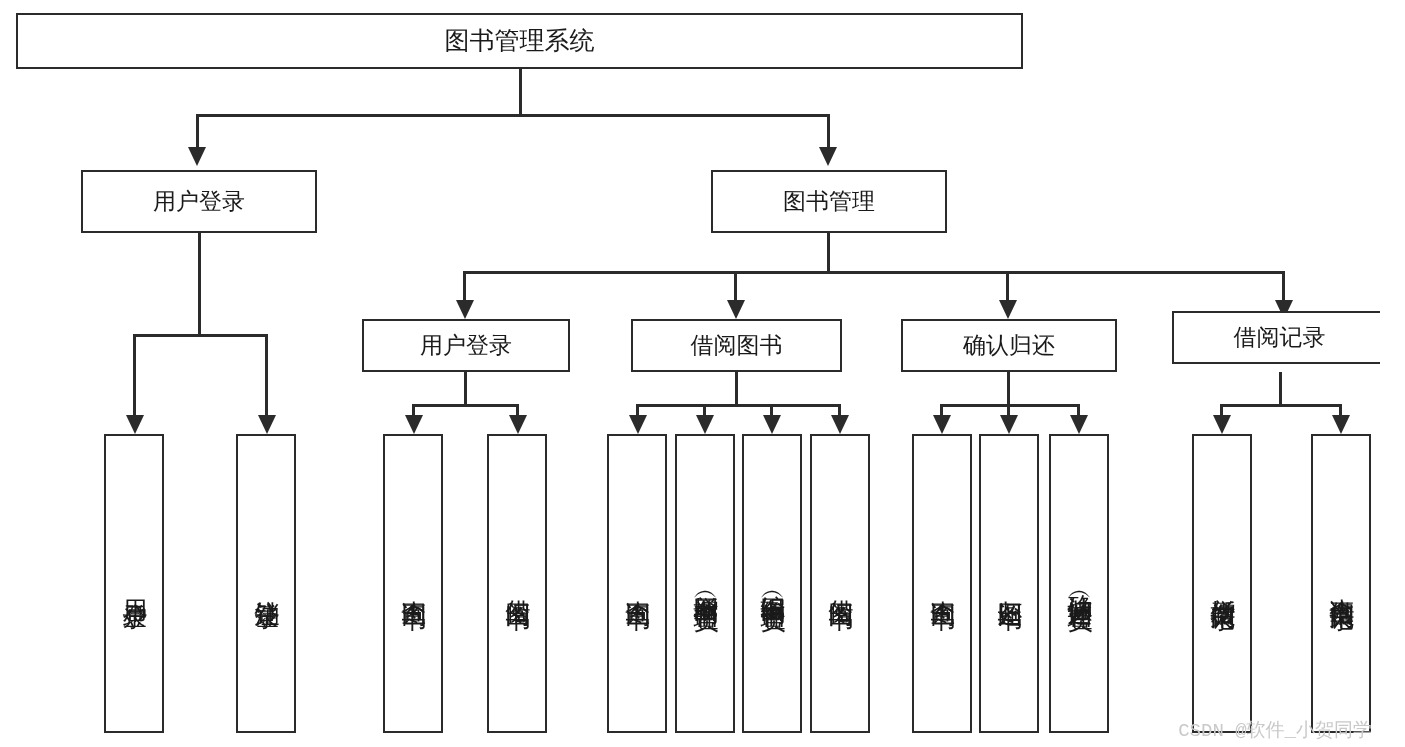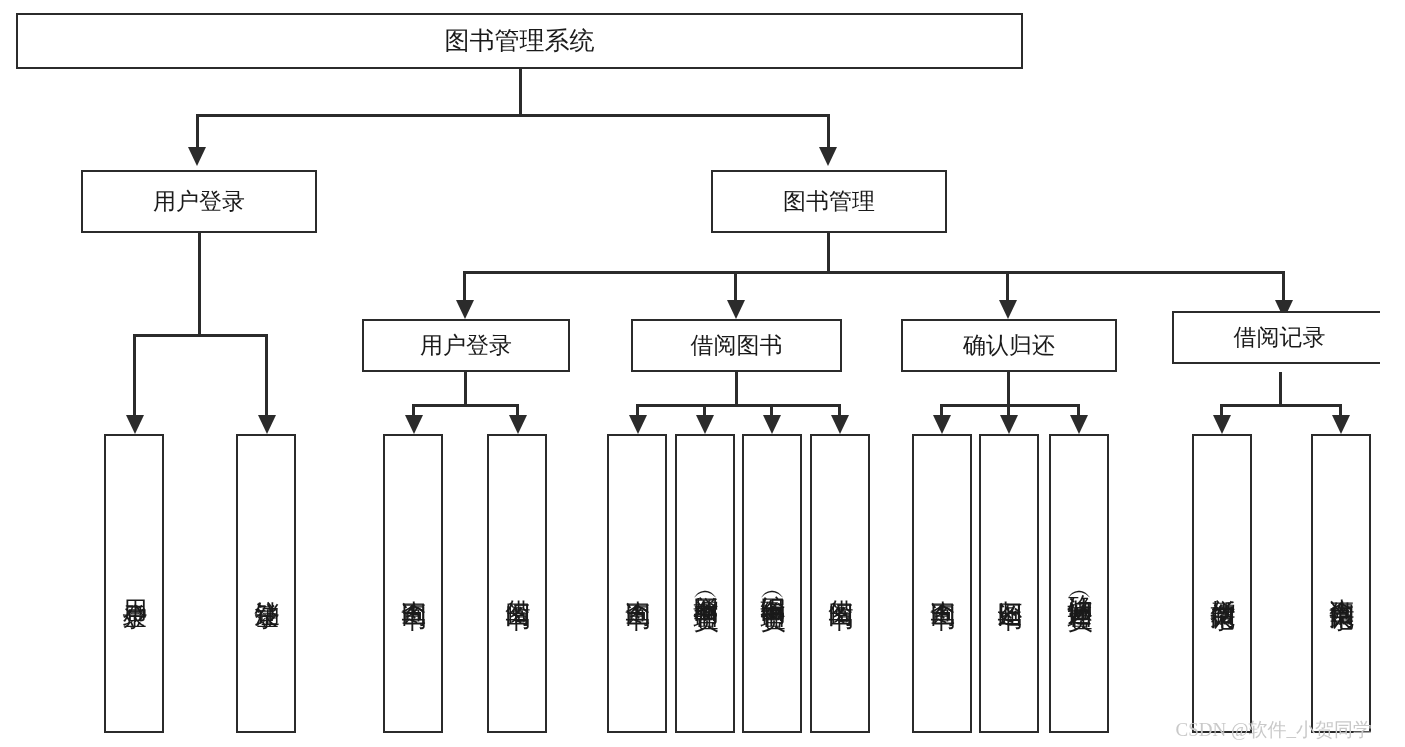--- a/index.html
+++ b/index.html
@@ -71,21 +71,21 @@
     border-top: 19px solid #2b2b2b;
   }
   
   #watermark {
     position: absolute;
     right: 8px;
     bottom: 4px;
     font-size: 19px;
     color: #c9c9c9;
     white-space: nowrap;
-    font-family: Liberation Serif, serif;
+    font-family: Liberation Mono, monospace;
   }
 </style>
 </head>
 <body>
 
 <div id="canvas">
 
   <div class="node lvl0" style="left:16px; top:13px; width:1007px; height:56px;">图书管理系统</div>
 
   <div class="vline" style="left:519px; top:69px; width:3px; height:46px;"></div>

